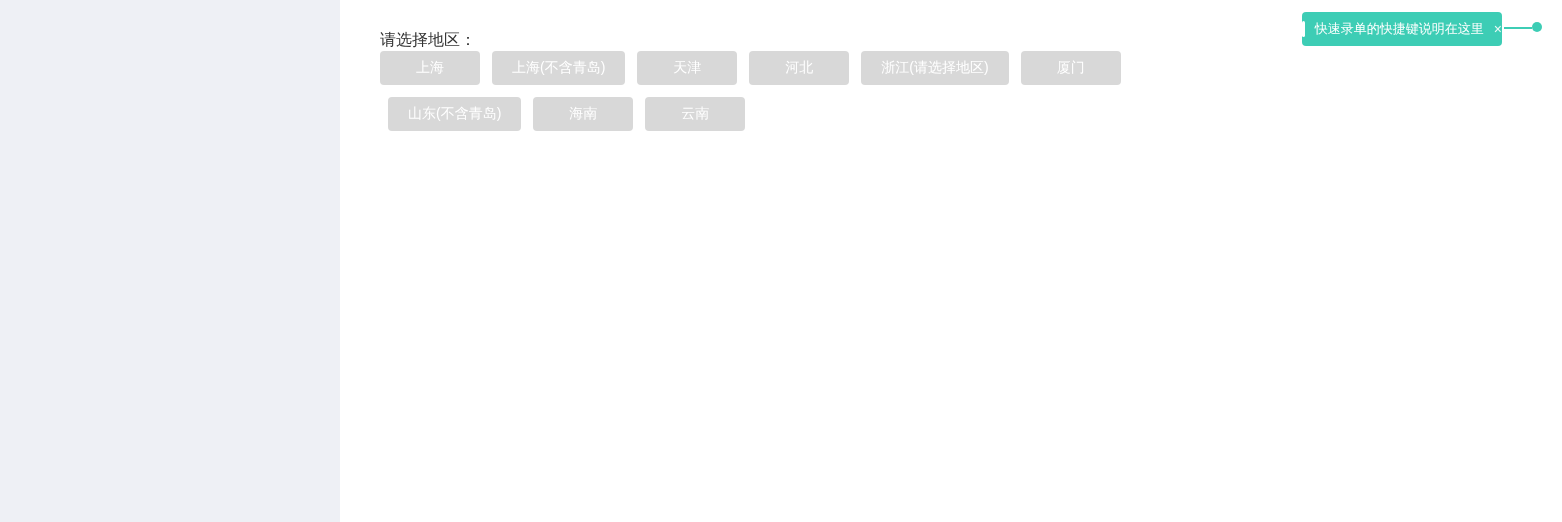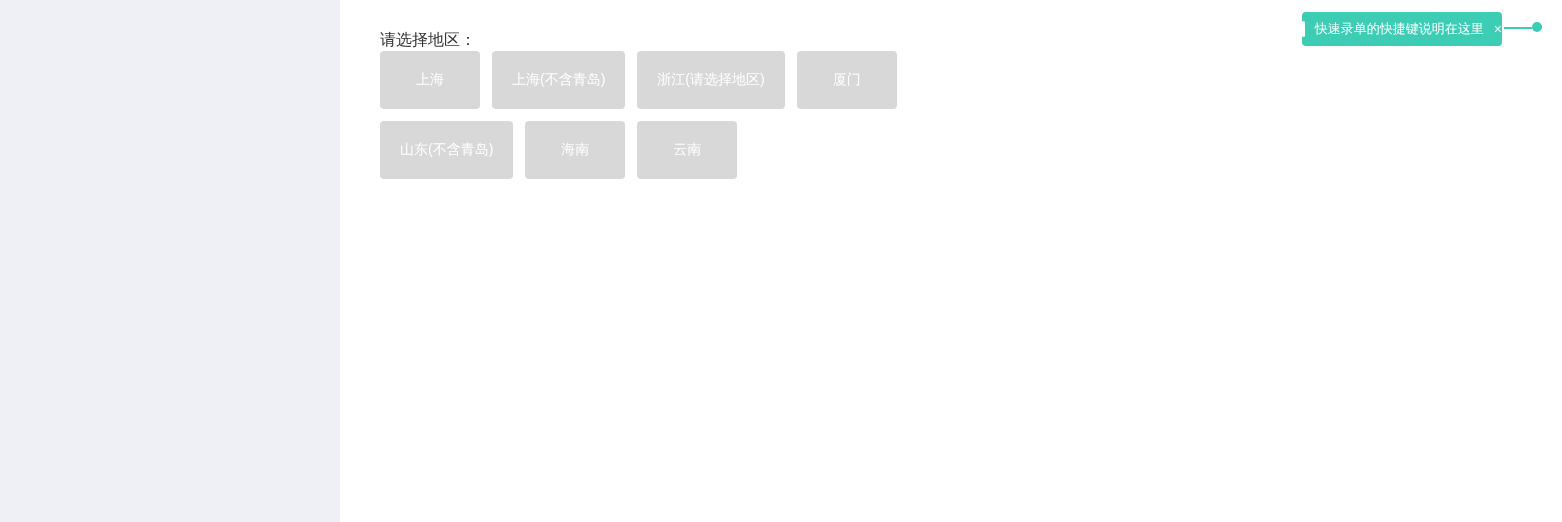--- a/index.html
+++ b/index.html
@@ -46,21 +46,21 @@
       display: flex;
       flex-wrap: wrap;
       gap: 12px;
     }
 
     .region-btn {
       background: #d8d8d8;
       color: #ffffff;
       border: none;
       border-radius: 4px;
-      padding: 20px 20px;
+      padding: 8px 20px;
       font-size: 14px;
       cursor: pointer;
       min-width: 100px;
       text-align: center;
       font-family: "Microsoft YaHei", "PingFang SC", sans-serif;
     }
 
     
     .tooltip-banner {
       position: absolute;
@@ -119,25 +119,27 @@
 <div class="sidebar"></div>
 
 <div class="main-content">
 
   <div class="page-title">请选择地区：</div>
 
   <div class="region-buttons">
 
     <button class="region-btn">上海</button>
     <button class="region-btn">上海(不含青岛)</button>
+    <button class="region-btn">天津</button>
+    <button class="region-btn">河北</button>
     <button class="region-btn">浙江(请选择地区)</button>
     <button class="region-btn">厦门</button>
   </div>
 
-  <div class="region-buttons" style="margin-top:12px;">
+  <div class="region-buttons" style="margin-top:12px;margin-left:8px;">
 
     <button class="region-btn">山东(不含青岛)</button>
     <button class="region-btn">海南</button>
     <button class="region-btn">云南</button>
   </div>
 
 </div>
 
 <div class="tooltip-banner">
   <span class="bar"></span>

